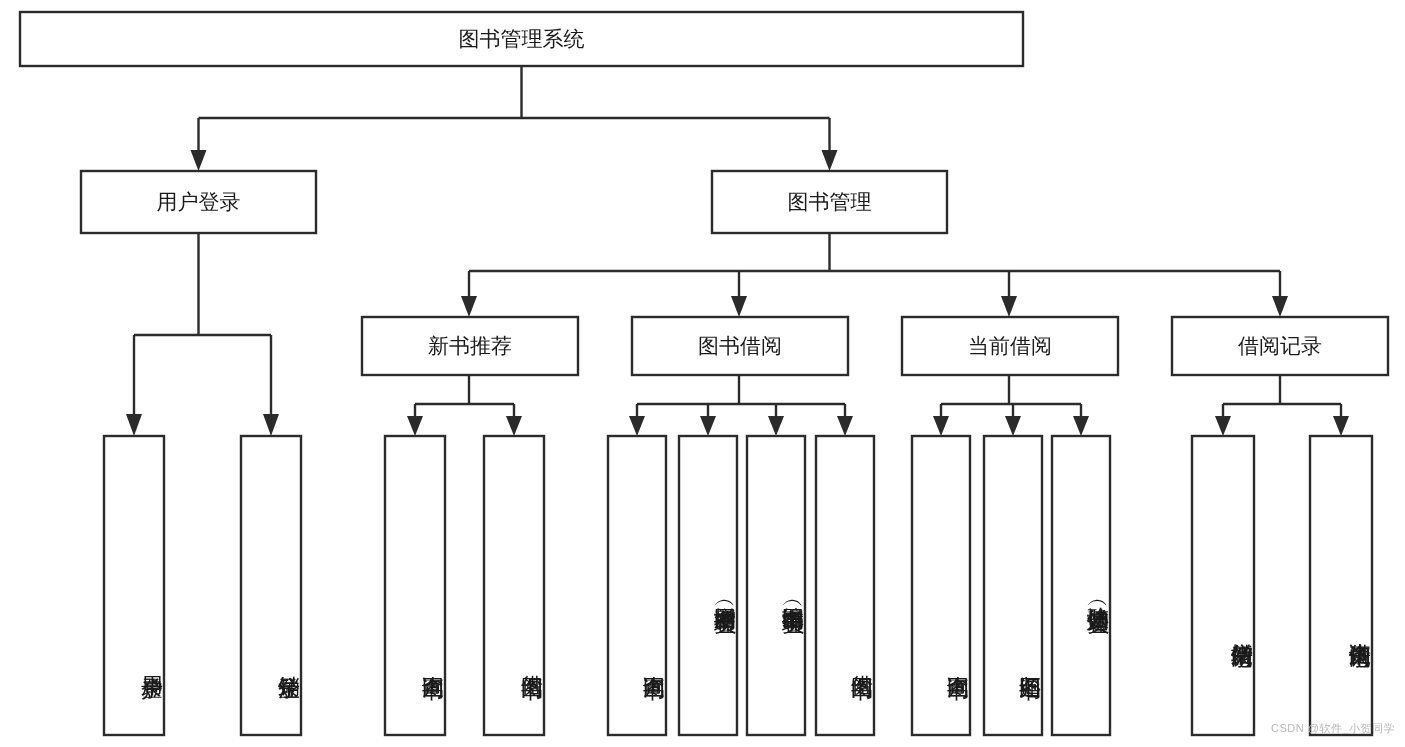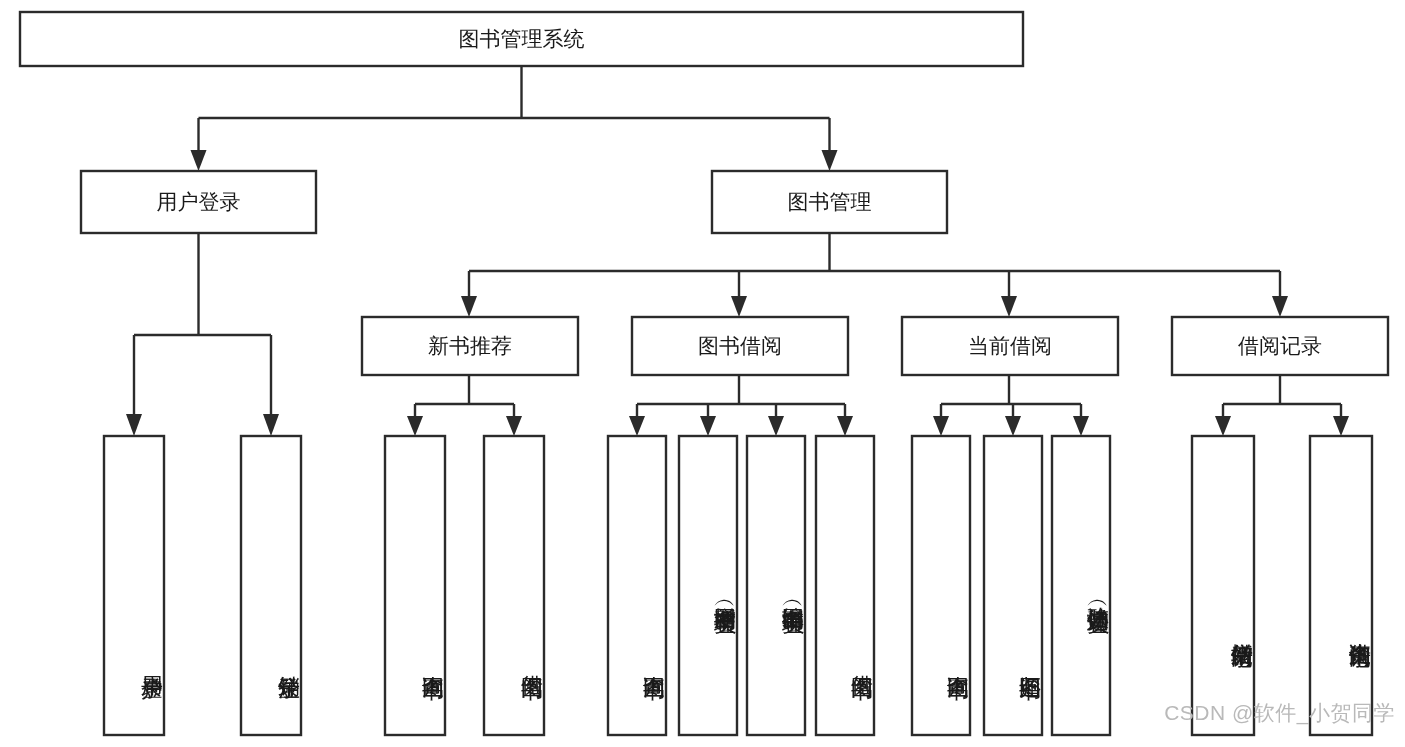--- a/index.html
+++ b/index.html
@@ -60,23 +60,23 @@
     letter-spacing: 1px;
     display: flex;
     align-items: flex-start;
     justify-content: center;
     white-space: nowrap;
     pointer-events: none;
   }
   .watermark {
     position: absolute;
     right: 10px;
-    bottom: 20px;
-    font-family: "Liberation Sans", "DejaVu Sans", sans-serif;
-    font-size: 21px;
+    bottom: 11px;
+    font-family: "Liberation Sans", "DejaVu Sans", sans-serif;
+    font-size: 11px;
     color: #b9b9b9;
     letter-spacing: 0.5px;
     white-space: nowrap;
   }
 </style>
 </head>
 <body>
 
 <div id="diagram-root">
 

